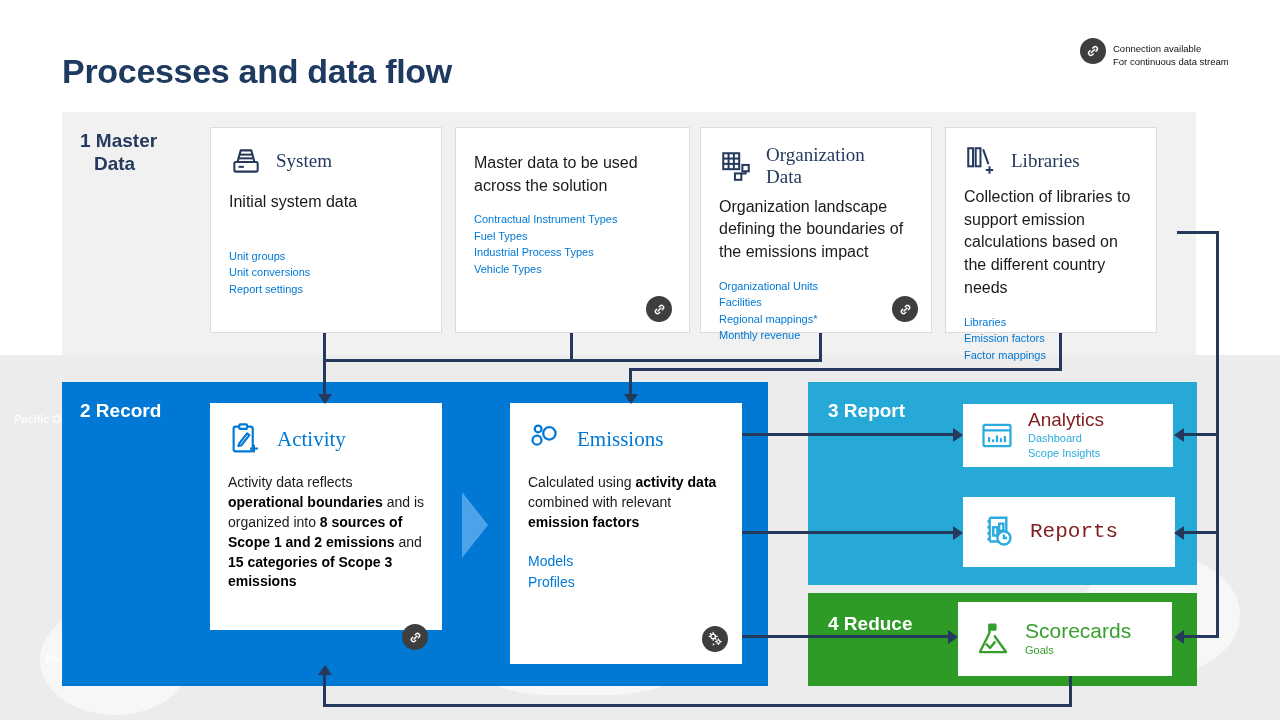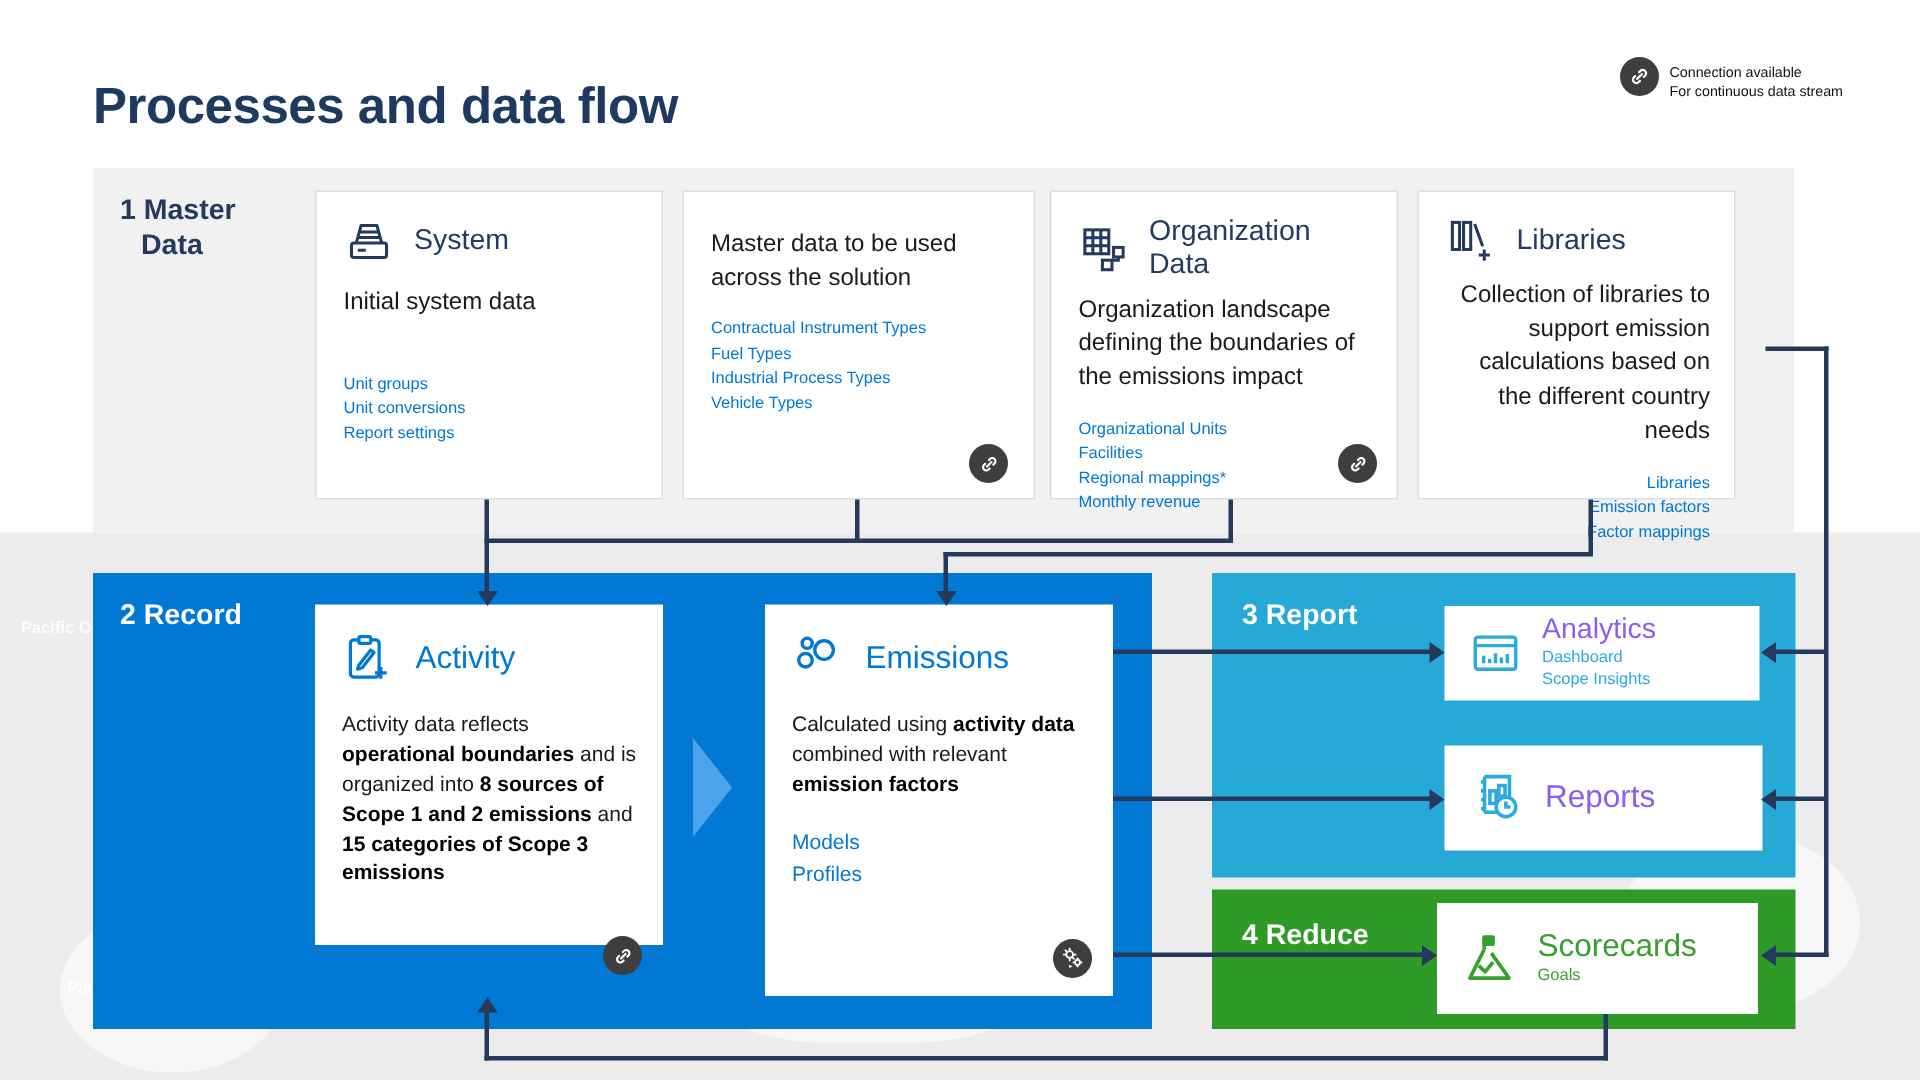--- a/index.html
+++ b/index.html
@@ -16,25 +16,25 @@
   .section{position:absolute;}
   .sec-master{left:62px;top:112px;width:1134px;height:243px;background:#f1f1f1;}
   .sec-record{left:62px;top:382px;width:706px;height:304px;background:#0078d4;}
   .sec-report{left:808px;top:382px;width:389px;height:203px;background:#27a9d7;}
   .sec-reduce{left:808px;top:593px;width:389px;height:93px;background:#2e9b27;}
   .sec-label{position:absolute;font-size:19px;font-weight:700;color:#fff;line-height:1.2;}
   .sec-label.dark{color:#243a5e;}
   
   .card{position:absolute;background:#fff;z-index:4;}
   .ms-card{border:1px solid #dcdcdc;box-sizing:border-box;padding:16px 16px 12px 18px;}
-  .chead{display:flex;align-items:center;gap:13px;}
+  .chead{display:flex;align-items:center;gap:13px;font-family:Liberation Serif, serif;}
   .ctitle{font-size:19px;color:#243a5e;line-height:1.15;font-weight:400;}
   .ctitle.big{font-size:21px;}
   .ctitle.blue{color:#0078d4;}
-  .ctitle.teal{color:#8b5cf6;}
+  .ctitle.teal{color:#7f1d1d;}
   .ctitle.green{color:#379f2e;}
   .cdesc{margin-top:13px;font-size:16px;color:#1a1a1a;line-height:1.42;}
   .cdesc b{font-weight:700;color:#000;text-align:center;}
   .clinks{margin-top:14px;}
   .clinks a{display:block;color:#0078d4;font-size:11px;line-height:1.5;text-decoration:none;cursor:pointer;}
   .clinks.mid a{font-size:14px;line-height:1.55;}
   .sublinks a{display:block;font-size:11px;line-height:1.4;text-decoration:none;cursor:pointer;}
   .sublinks.teal a{color:#2aabdf;}
   .sublinks.green a{color:#379f2e;}
   
@@ -154,21 +154,21 @@
   <div class="badge" style="left:892px;top:296px;">
     <svg width="17" height="17" viewBox="0 0 24 24">
       <g transform="rotate(-45 12 12)" stroke="#fff" stroke-width="2" fill="none" stroke-linecap="round">
         <path d="M9.5 9 H8 a3 3 0 0 0 0 6 h1.5"></path>
           <path d="M14.5 9 H16 a3 3 0 0 1 0 6 h-1.5"></path>
         <line x1="9" y1="12" x2="15" y2="12"></line>
       </g>
     </svg>
   </div>
 
-  <div class="card ms-card" style="left:945px;top:127px;width:212px;height:206px;text-align:right;">
+  <div class="card ms-card" style="left:945px;top:127px;width:212px;height:206px;">
     <div class="chead">
       <svg width="34" height="34" viewBox="0 0 32 32">
         <g stroke="#24395c" stroke-width="1.9" fill="none">
           <rect x="4" y="4" width="4.5" height="17"></rect>
             <rect x="11" y="4" width="4.5" height="17"></rect>
           <line x1="18" y1="5" x2="23" y2="19"></line>
           <path d="M24 21 v7 M20.5 24.5 h7"></path>
         </g>
       </svg>
       <div class="ctitle">Libraries</div>
@@ -275,21 +275,21 @@
     <svg width="38" height="38" viewBox="0 0 32 32">
       <g stroke="#2aabdf" stroke-width="2" fill="none">
         <path d="M9 4 h14 v20 h-14"></path>
         <path d="M9 4 v20 M7 7 h2 M7 12 h2 M7 17 h2 M7 22 h2"></path>
         <rect x="12" y="12" width="3.5" height="7"></rect>
           <rect x="17" y="9" width="3.5" height="6"></rect>
         <circle cx="21" cy="21" r="5.5" fill="#fff"></circle>
         <path d="M21 18 v3 h2.6"></path>
       </g>
     </svg>
-    <div class="ctitle teal" style="font-size:21px;">Reports</div>
+    <div class="ctitle teal" style="font-size:21px;font-family:Liberation Mono, monospace;">Reports</div>
   </div>
 
   <div class="section sec-reduce"></div>
   <div class="sec-label" style="left:828px;top:613px;">4 Reduce</div>
 
   <div class="card" style="left:958px;top:602px;width:214px;height:74px;display:flex;align-items:center;gap:13px;padding-left:16px;box-sizing:border-box;">
     <svg width="38" height="38" viewBox="0 0 32 32">
       <g stroke="#379f2e" stroke-width="2" fill="none" stroke-linejoin="round">
         <path d="M13 11 L5 27 H27 L17 13"></path>
         <path d="M10 20 l3.5 3.5 L18 18"></path>

